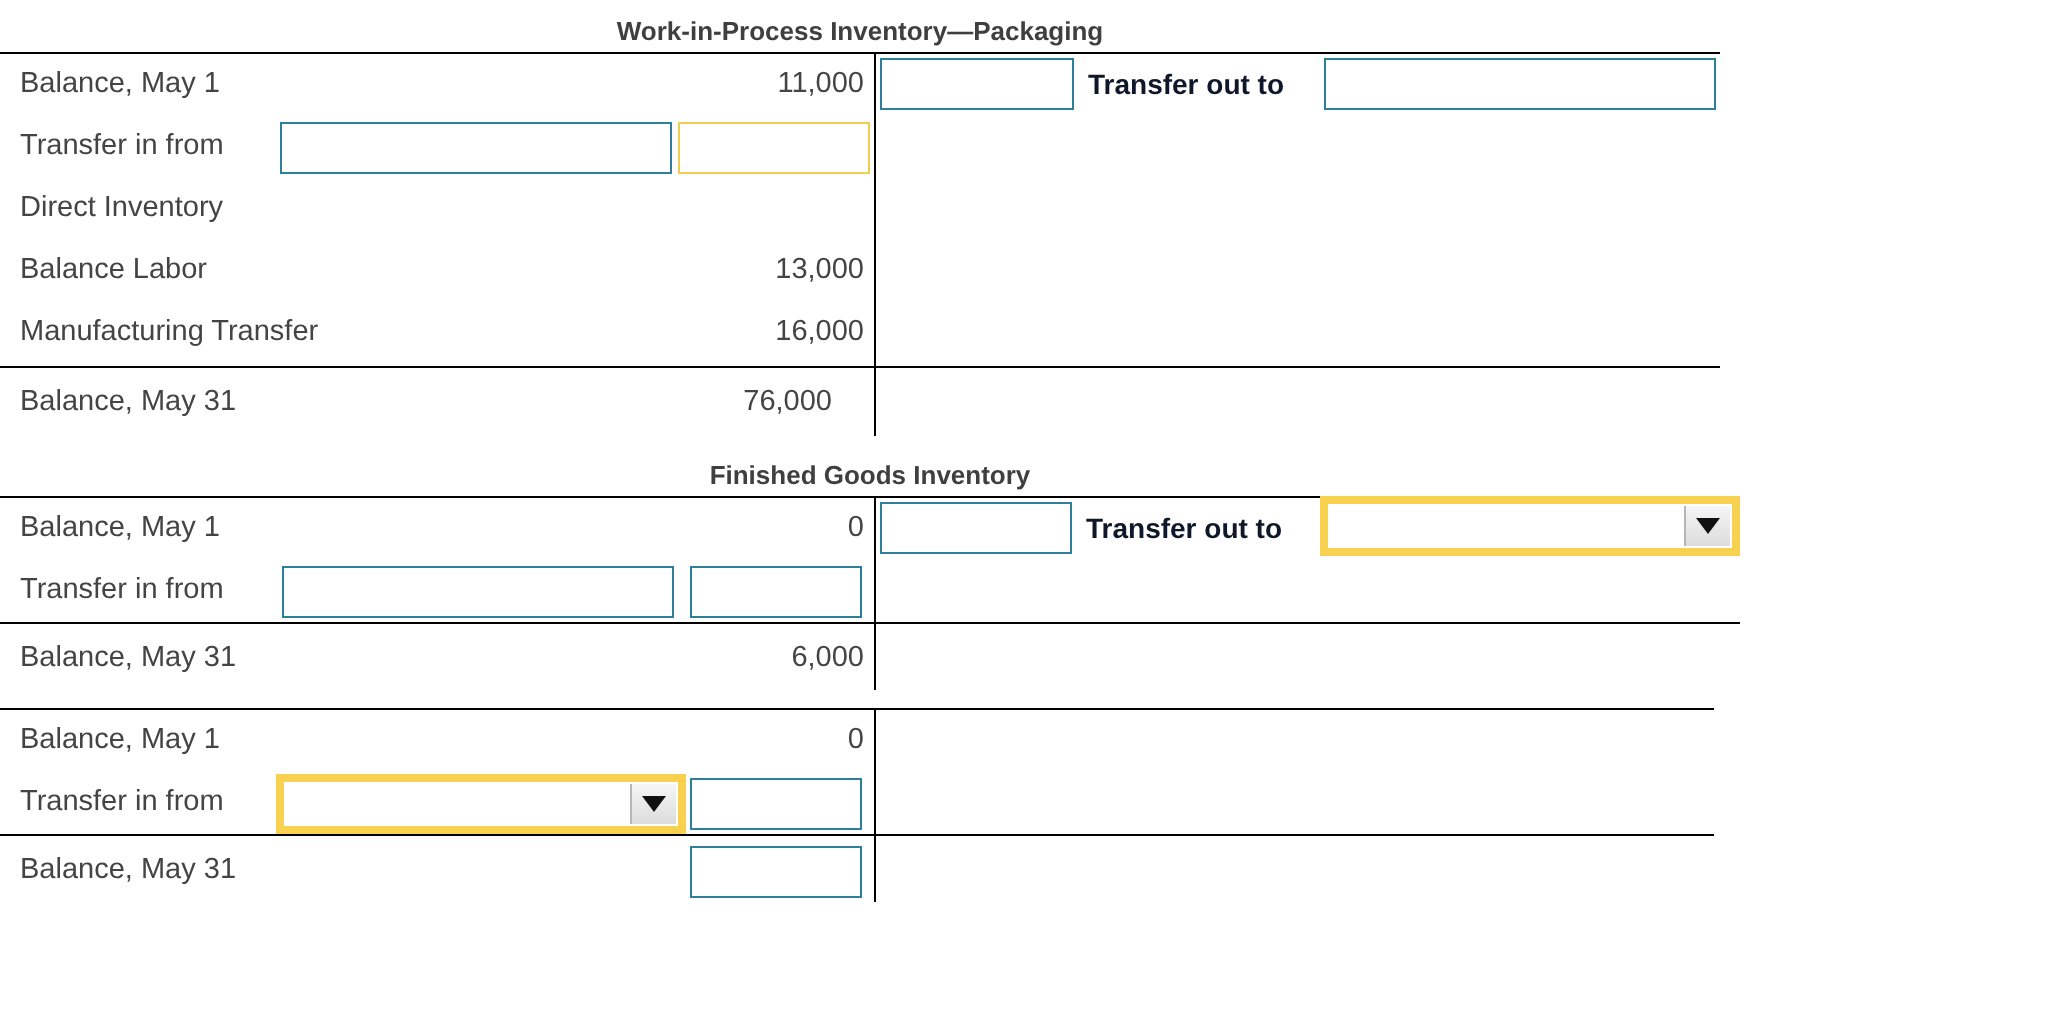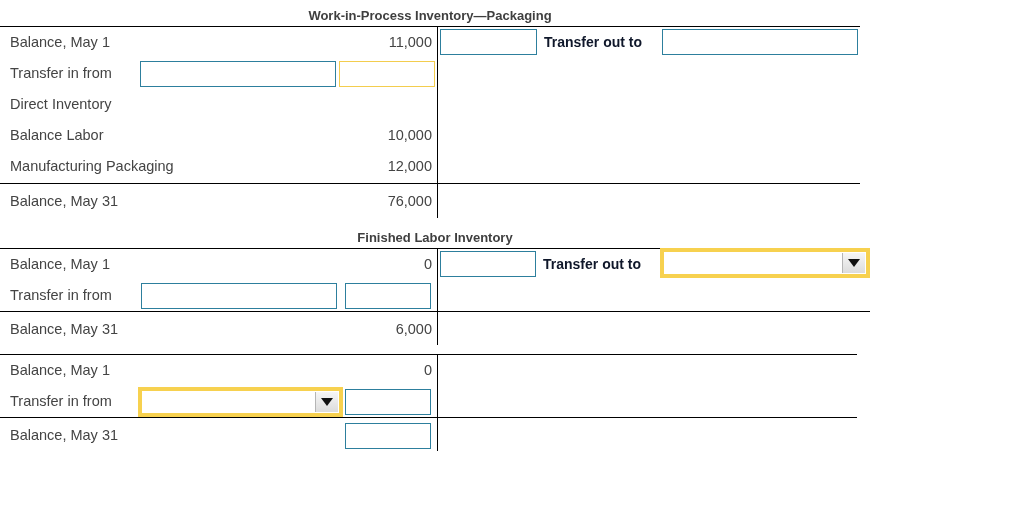--- a/index.html
+++ b/index.html
@@ -153,41 +153,41 @@
         <input class="tb" type="text" style="left: 140px; top: 3px; width: 196px;" value="">
         <input class="tb hl" type="text" style="left: 339px; top: 3px; width: 96px;" value="">
       </div>
 
       <div class="row" style="top:62px; position:absolute; left:0; width:860px;">
         <span class="row-label">Direct Inventory</span>
       </div>
 
       <div class="row" style="top:93px; position:absolute; left:0; width:860px;">
         <span class="row-label">Balance Labor</span>
-        <span class="amount" style="left:300px; width:132px;">10,000</span>
+        <span class="amount" style="left:300px; width:132px;">13,000</span>
       </div>
 
       <div class="row" style="top:124px; position:absolute; left:0; width:860px;">
-        <span class="row-label">Manufacturing Packaging</span>
-        <span class="amount" style="left:300px; width:132px;">12,000</span>
+        <span class="row-label">Manufacturing Transfer</span>
+        <span class="amount" style="left:300px; width:132px;">16,000</span>
       </div>
 
       <div class="rule" style="position:absolute; top:156px; left:0; width:860px;"></div>
 
       <div class="row" style="top:159px; position:absolute; left:0; width:860px;">
         <span class="row-label">Balance, May 31</span>
-        <span class="amount" style="left:300px; width:132px;">76,000</span>
+        <span class="amount" style="left:284px; width:132px;">76,000</span>
       </div>
 
     </div>
   </div>
 
   <div class="taccount" style="top:228px; width:870px;">
 
-    <div class="t-title" style="width:870px;">Finished Labor Inventory</div>
+    <div class="t-title" style="width:870px;">Finished Goods Inventory</div>
 
     <div class="rule" style="width:870px;"></div>
 
     <div class="t-body" style="height:96px;">
 
       <div class="vdivider" style="left:437px;"></div>
 
       <div class="row" style="top:0px; position:absolute; left:0; width:870px;">
         <span class="row-label">Balance, May 1</span>
         <span class="amount" style="left:300px; width:132px;">0</span>

